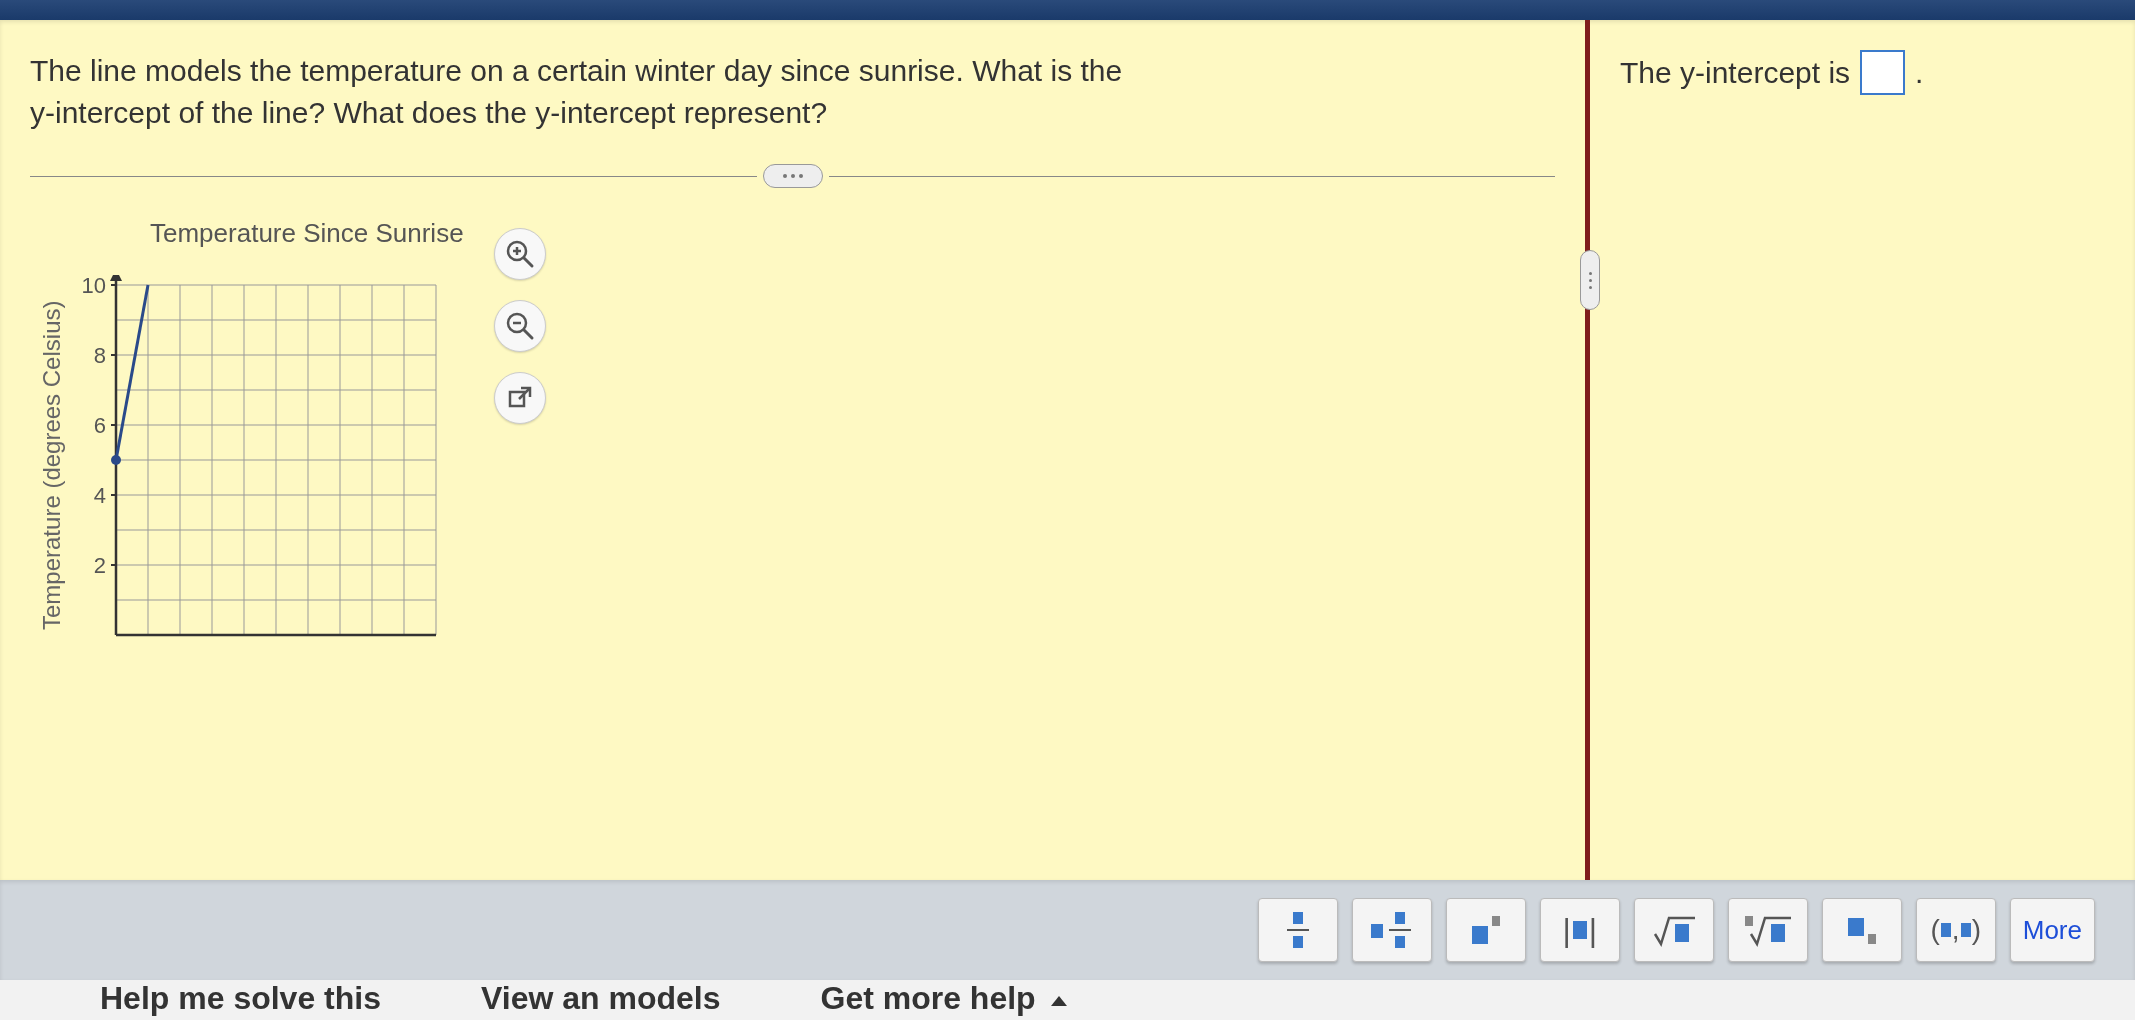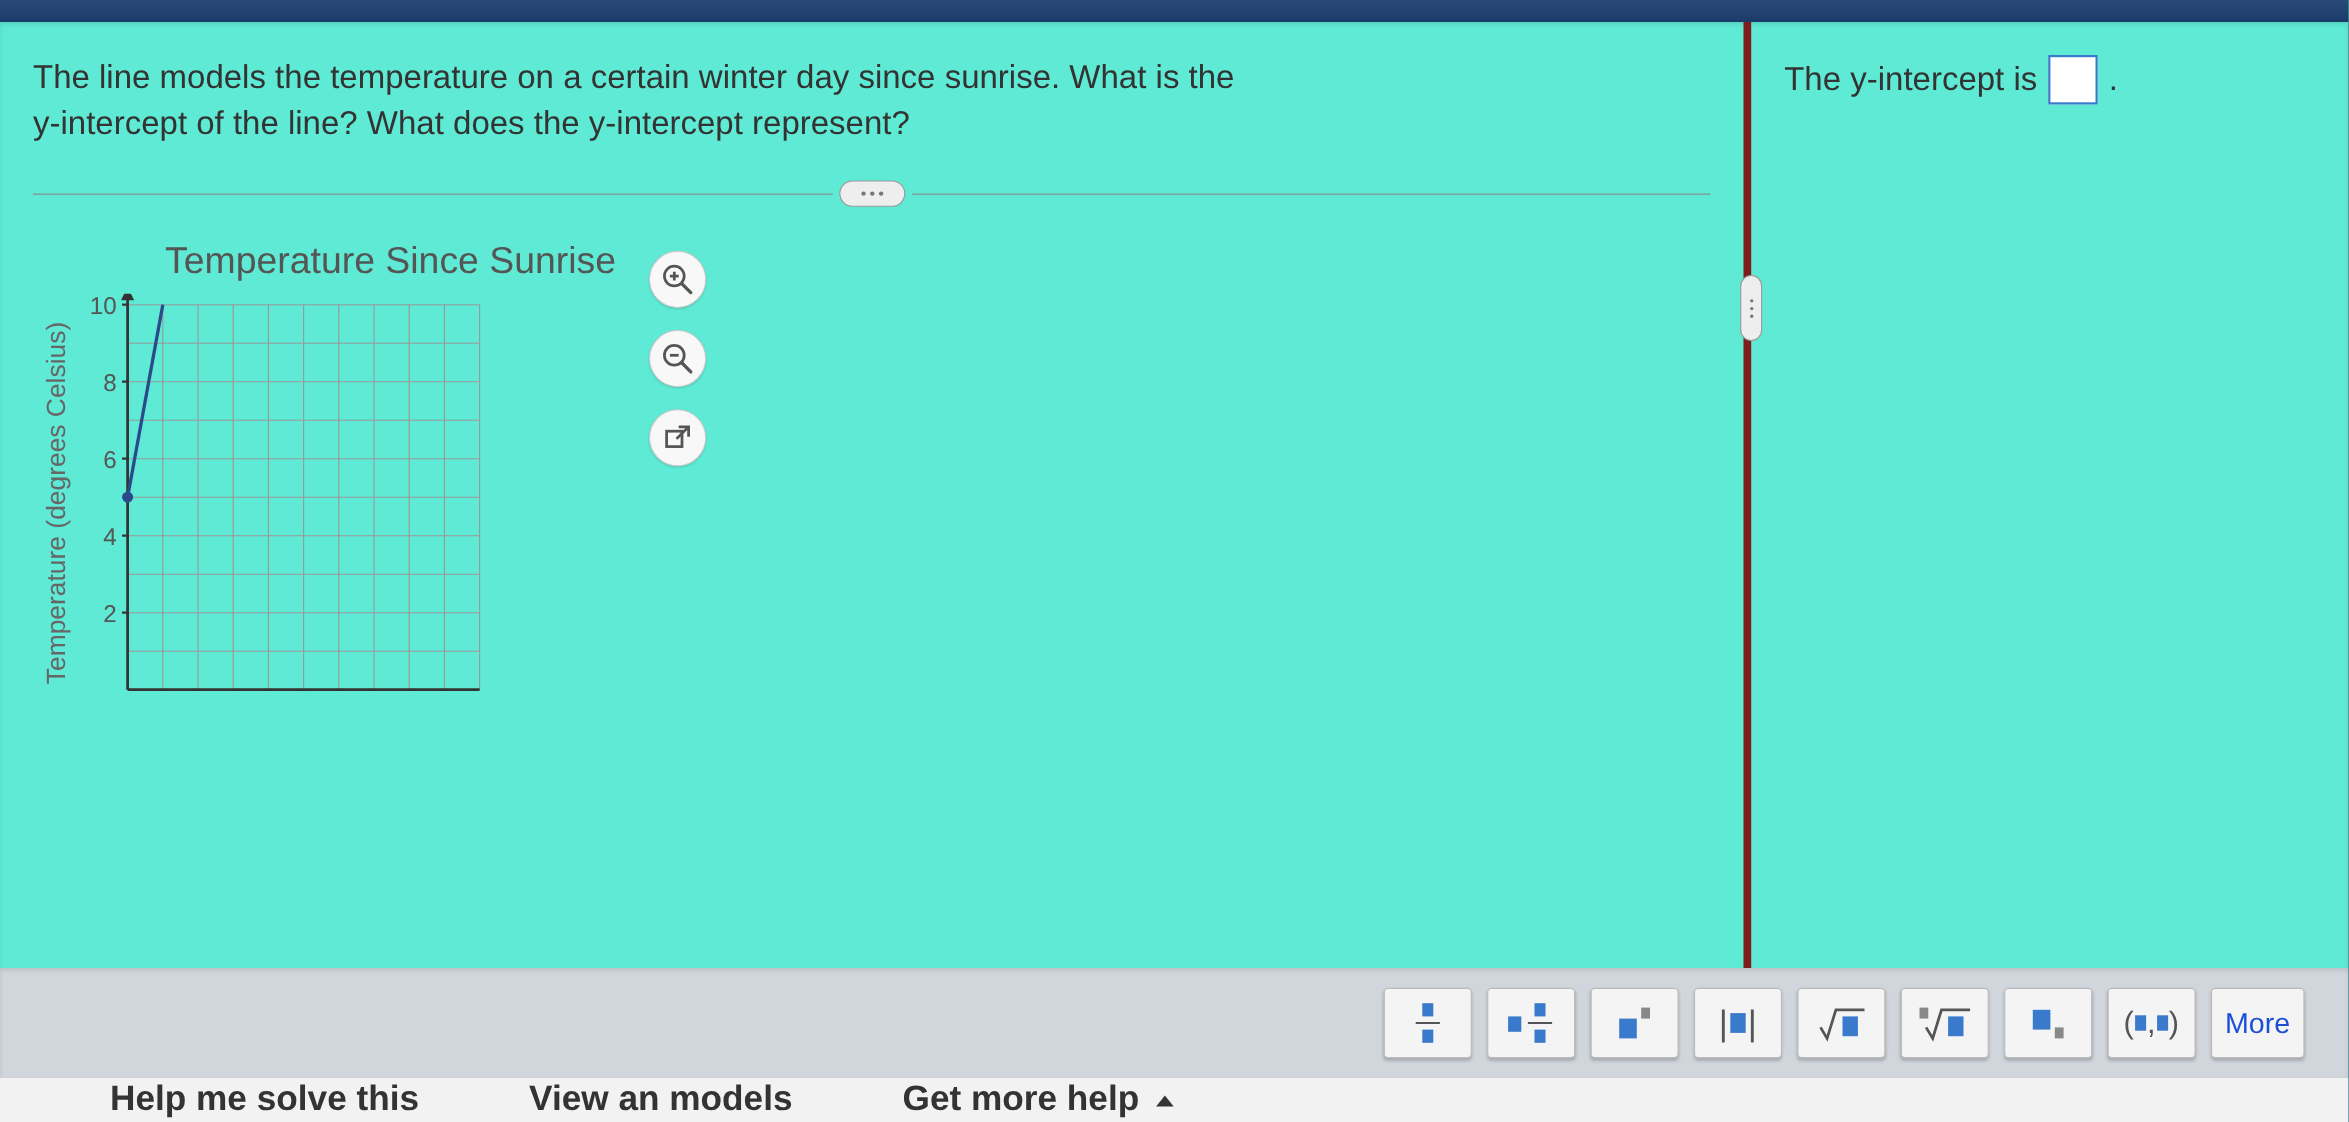--- a/index.html
+++ b/index.html
@@ -9,21 +9,21 @@
     width: 2135px;
     height: 1020px;
     overflow: hidden;
   }
   .app-top-bar {
     height: 20px;
     background: linear-gradient(#2a4a7a, #1a3a6a);
   }
   .workspace {
     display: flex;
-    background: #5eead4;
+    background: #fef9c3;
     height: 860px;
     box-shadow: inset 0 2px 4px rgba(0,0,0,0.1);
   }
   .question-panel {
     flex: 1;
     padding: 30px 30px 0 30px;
     position: relative;
   }
   .question-text {
     font-size: 30px;
@@ -57,24 +57,24 @@
     width: 4px; height: 4px; background: #777; border-radius: 50%;
   }
   .chart-area {
     display: flex;
     align-items: flex-start;
     gap: 30px;
     margin-top: 10px;
   }
   .chart-block { position: relative; }
   .chart-title {
-    font-size: 34px;
+    font-size: 26px;
     color: #555;
     margin-left: 120px;
-    margin-bottom: 10px;
+    margin-bottom: 26px;
   }
   .chart-svg-wrap {
     display: flex;
   }
   .yaxis-label {
     writing-mode: vertical-rl;
     transform: rotate(180deg);
     font-size: 24px;
     color: #666;
     text-align: center;
@@ -94,21 +94,21 @@
     display: flex;
     align-items: center;
     justify-content: center;
     box-shadow: 0 1px 2px rgba(0,0,0,0.15);
     cursor: pointer;
     font-size: 28px;
     color: #555;
   }
   .answer-panel {
     width: 550px;
-    border-left: 7px solid #7f1d1d;
+    border-left: 5px solid #7f1d1d;
     padding: 30px;
     position: relative;
   }
   .answer-row {
     display: flex;
     align-items: center;
     gap: 10px;
     font-size: 30px;
     color: #333;
   }

